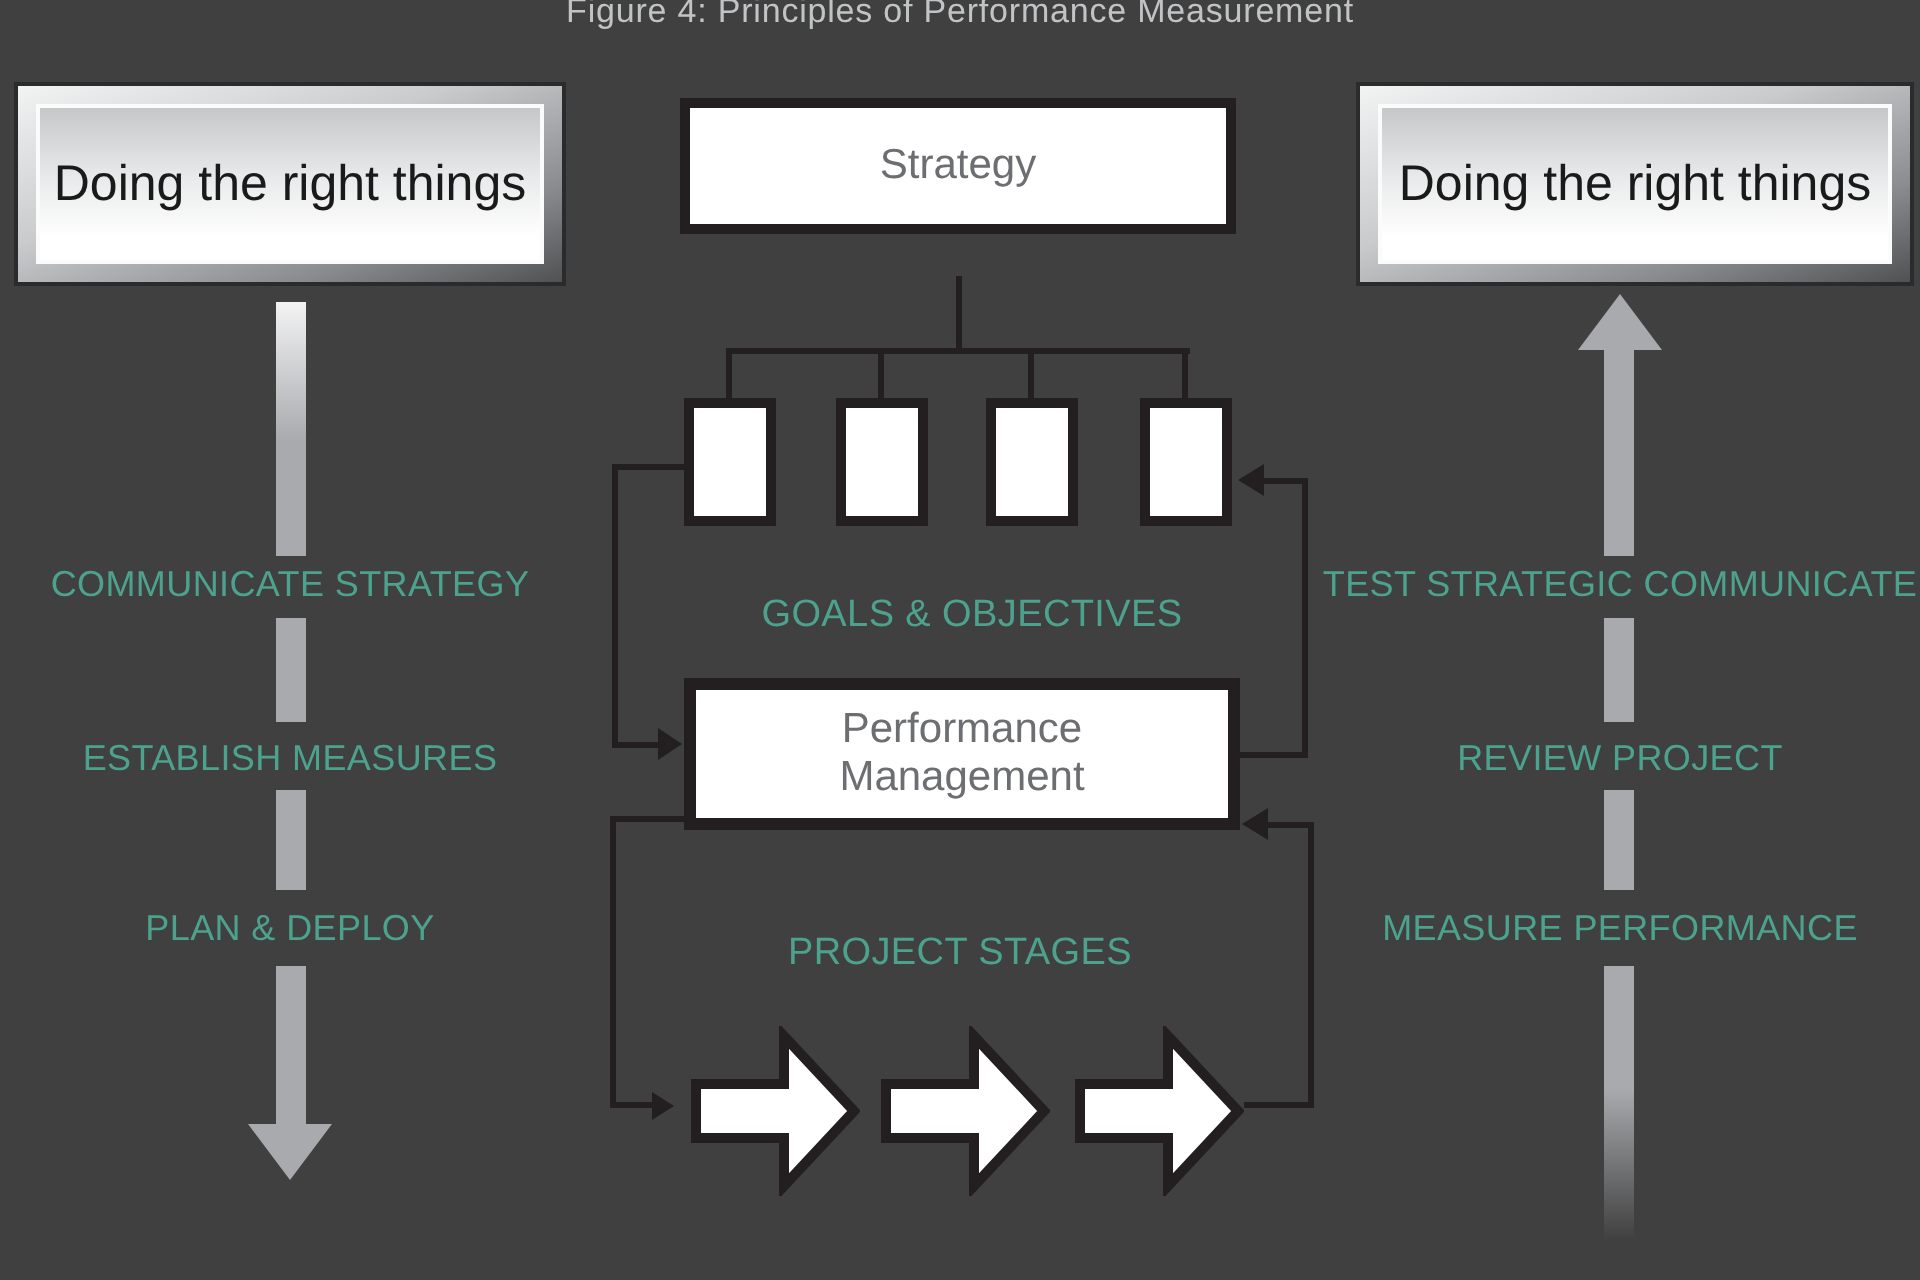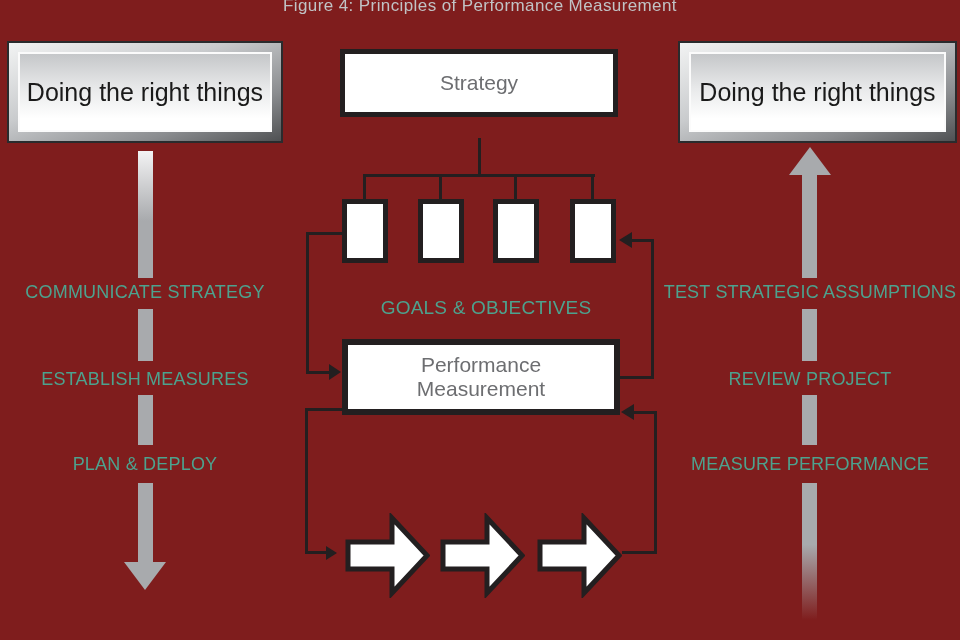--- a/index.html
+++ b/index.html
@@ -1,19 +1,19 @@
 <!DOCTYPE html>
 <html><head>
 <meta charset="utf-8">
 <style>
   * { margin:0; padding:0; box-sizing:border-box; }
   html,body { background:#ffffff; }
   .stage {
     position:relative; width:960px; height:640px; overflow:hidden;
-    background:#7f1d1d; font-family:"Liberation Sans", sans-serif;
+    background:#404040; font-family:"Liberation Sans", sans-serif;
   }
   .title {
     position:absolute; left:0; top:-4px; width:960px; text-align:center;
     font-size:17px; letter-spacing:0.4px; color:#c1c3c5;
   }
   
   .bevel {
     position:absolute; height:102px; border:2px solid #2a2b2d;
     background:linear-gradient(160deg,#f2f3f3 0%,#c9cbcd 40%,#8a8c8f 75%,#4f5153 100%);
   }
@@ -82,21 +82,21 @@
   <div class="teal" style="left:-5px; top:282px;">COMMUNICATE STRATEGY</div>
   <div class="teal" style="left:-5px; top:369px;">ESTABLISH MEASURES</div>
   <div class="teal" style="left:-5px; top:454px;">PLAN &amp; DEPLOY</div>
 
   <div class="tri-up" style="left:789px; top:147px;"></div>
   <div class="gseg" style="left:802px; top:175px; height:103px;"></div>
   <div class="gseg" style="left:802px; top:309px; height:52px;"></div>
   <div class="gseg" style="left:802px; top:395px; height:50px;"></div>
   <div class="gseg fade-bottom" style="left:802px; top:483px; height:137px;"></div>
 
-  <div class="teal" style="left:660px; top:282px;">TEST STRATEGIC ASSUMPTIONS</div>
+  <div class="teal" style="left:660px; top:282px;">TEST STRATEGIC COMMUNICATE</div>
   <div class="teal" style="left:660px; top:454px;">MEASURE PERFORMANCE</div>
   <div class="teal" style="left:660px; top:369px;">REVIEW PROJECT</div>
 
   <div class="dbox" style="left:340px; top:49px; width:278px; height:68px;">
     <span>Strategy</span>
   </div>
 
   <div class="line" style="left:478px; top:138px; width:3px; height:37px;"></div>
   <div class="line" style="left:363px; top:174px; width:232px; height:3px;"></div>
   <div class="line" style="left:363px; top:176px; width:3px; height:25px;"></div>
@@ -107,24 +107,25 @@
   <div class="dbox" style="left:342px; top:199px; width:46px; height:64px;"></div>
   <div class="dbox" style="left:418px; top:199px; width:46px; height:64px;"></div>
   <div class="dbox" style="left:493px; top:199px; width:46px; height:64px;"></div>
   <div class="dbox" style="left:570px; top:199px; width:46px; height:64px;"></div>
 
   <div class="teal center-label" style="left:336px; top:297px;">GOALS &amp; OBJECTIVES</div>
 
   <div class="dbox thick" style="left:342px; top:339px; width:278px; height:76px;">
     <div class="two-line">
       <div>Performance</div>
-      <div>Measurement</div>
+      <div>Management</div>
     </div>
   </div>
 
+  <div class="teal center-label" style="left:330px; top:466px;">PROJECT STAGES</div>
 
   <svg class="stage-arrow" style="left:345px; top:513px;" viewBox="0 0 85 85">
     <polygon points="3,29 47,29 47,5 82,42.5 47,80 47,56 3,56" fill="#ffffff" stroke="#231f20" stroke-width="5"></polygon>
   </svg>
   <svg class="stage-arrow" style="left:440px; top:513px;" viewBox="0 0 85 85">
     <polygon points="3,29 47,29 47,5 82,42.5 47,80 47,56 3,56" fill="#ffffff" stroke="#231f20" stroke-width="5"></polygon>
   </svg>
   <svg class="stage-arrow" style="left:537px; top:513px;" viewBox="0 0 85 85">
     <polygon points="3,29 47,29 47,5 82,42.5 47,80 47,56 3,56" fill="#ffffff" stroke="#231f20" stroke-width="5"></polygon>
   </svg>

